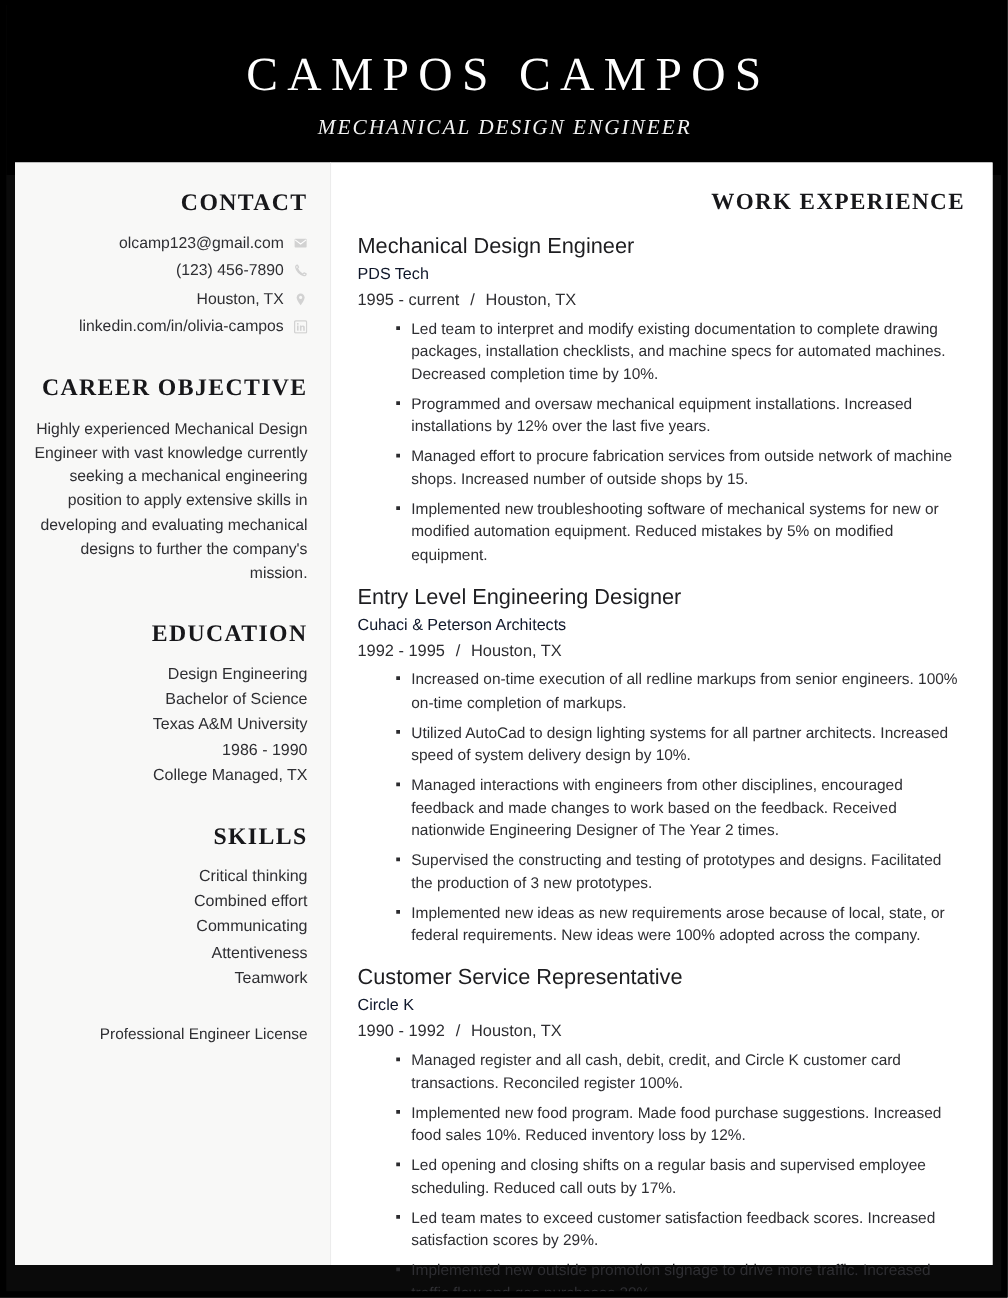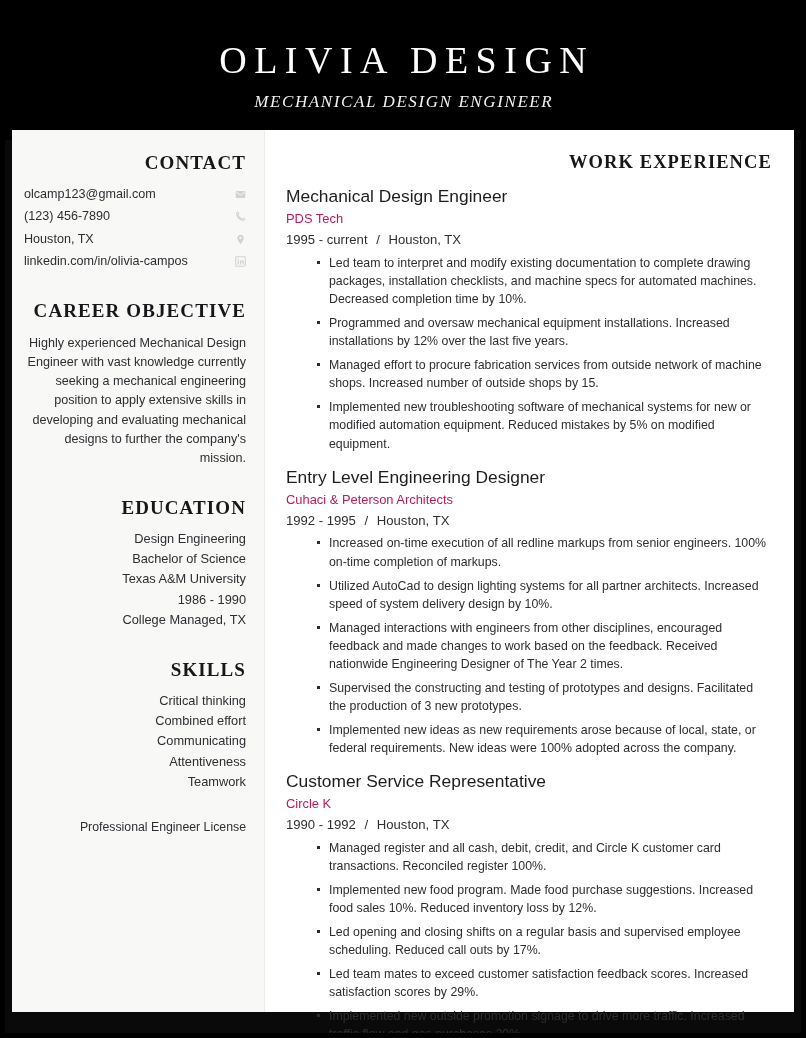--- a/index.html
+++ b/index.html
@@ -110,21 +110,21 @@
 
   
   .contact-list {
     margin: 10px 0 0 0;
     padding: 0;
     list-style: none;
   }
   .contact-row {
     display: flex;
     align-items: center;
-    justify-content: space-between;
+    justify-content: flex-end;
     gap: 8px;
     margin-bottom: 3.5px;
   }
   .contact-text {
     font-size: 12.6px;
     color: #2e2e32;
     line-height: 1.5;
     white-space: nowrap;
   }
   .contact-icon {
@@ -175,21 +175,21 @@
   .job-title {
     margin: 0;
     font-size: 17.4px;
     font-weight: 400;
     color: #1d1d20;
     line-height: 1.3;
   }
   .job-company {
     margin: 2px 0 0 0;
     font-size: 12.9px;
-    color: #be185d;
+    color: #0f172a;
     line-height: 1.42;
   }
   .job-meta {
     margin: 3px 0 0 0;
     font-size: 13.1px;
     color: #2e2e32;
     line-height: 1.42;
   }
   .job-meta .sep { padding: 0 5px; }
 
@@ -216,21 +216,21 @@
     background: #2b2b2e;
   }
 </style>
 </head>
 <body>
 
 <div class="page">
   <div class="sheet">
 
     <div class="header">
-      <h1 class="header-name">OLIVIA DESIGN</h1>
+      <h1 class="header-name">CAMPOS CAMPOS</h1>
       <div class="header-title">MECHANICAL DESIGN ENGINEER</div>
     </div>
 
     <div class="body-area">
 
       <aside class="sidebar">
 
         <section>
           <h2 class="sec-head">CONTACT</h2>
           <ul class="contact-list">

